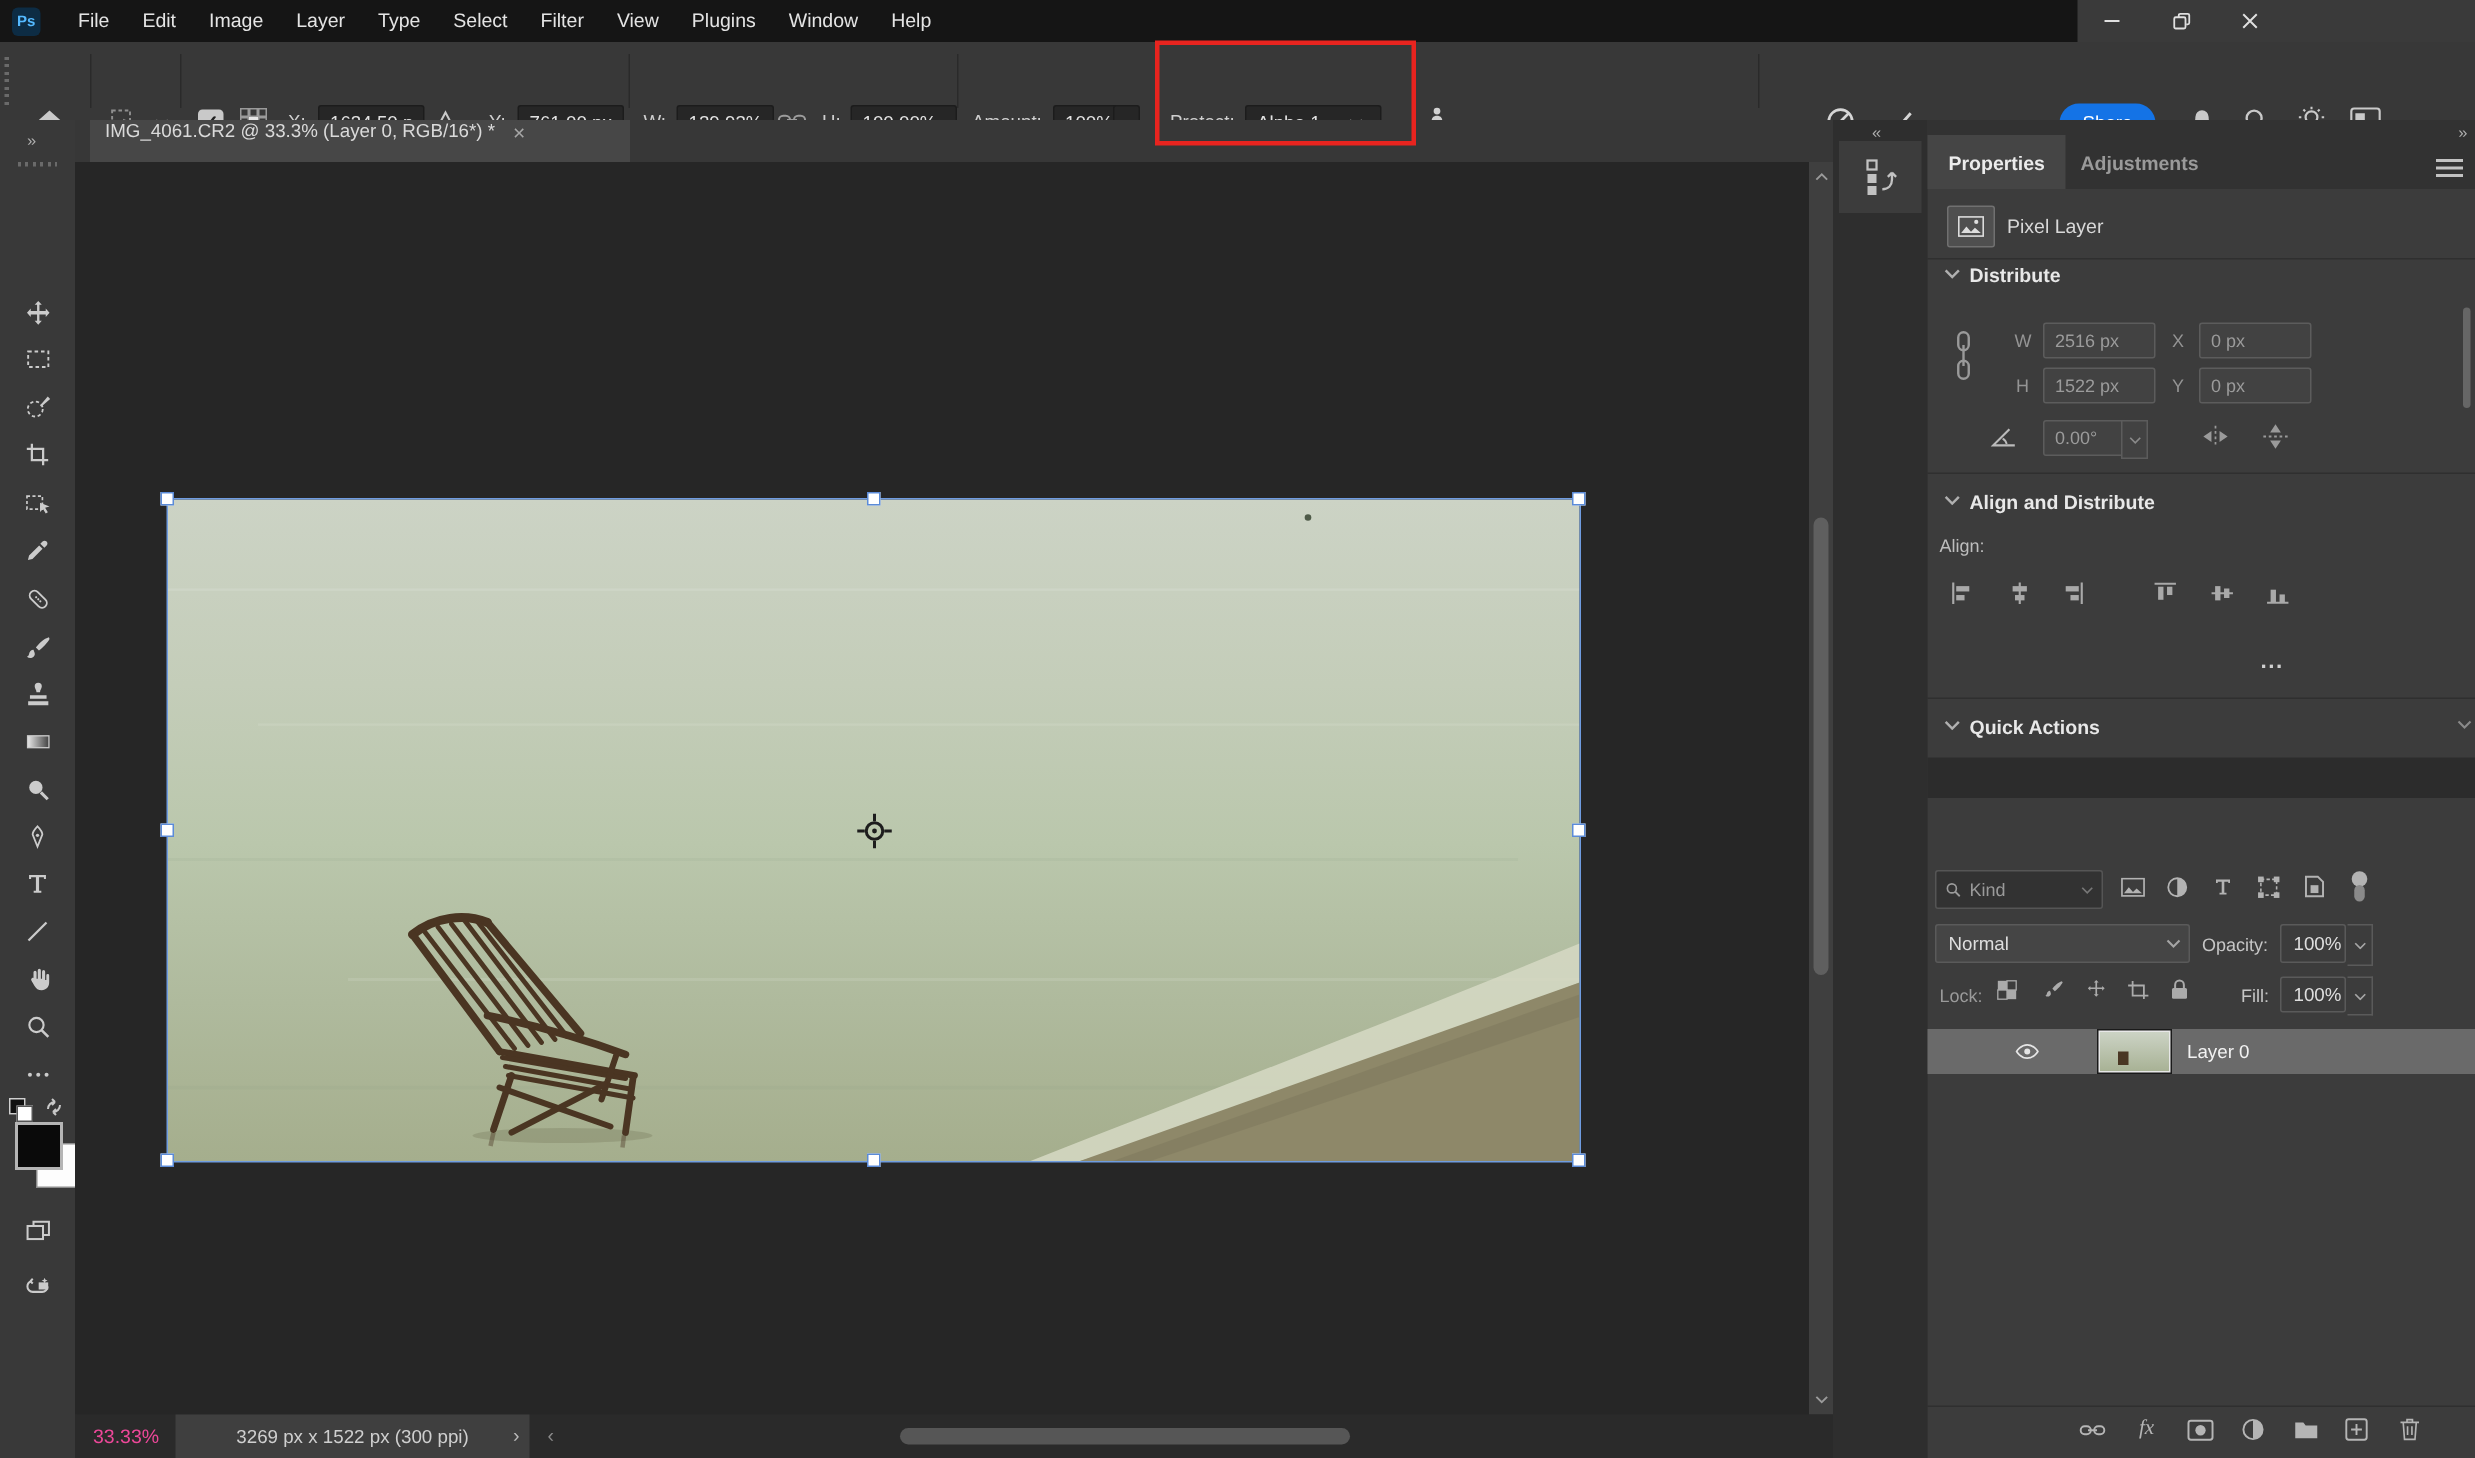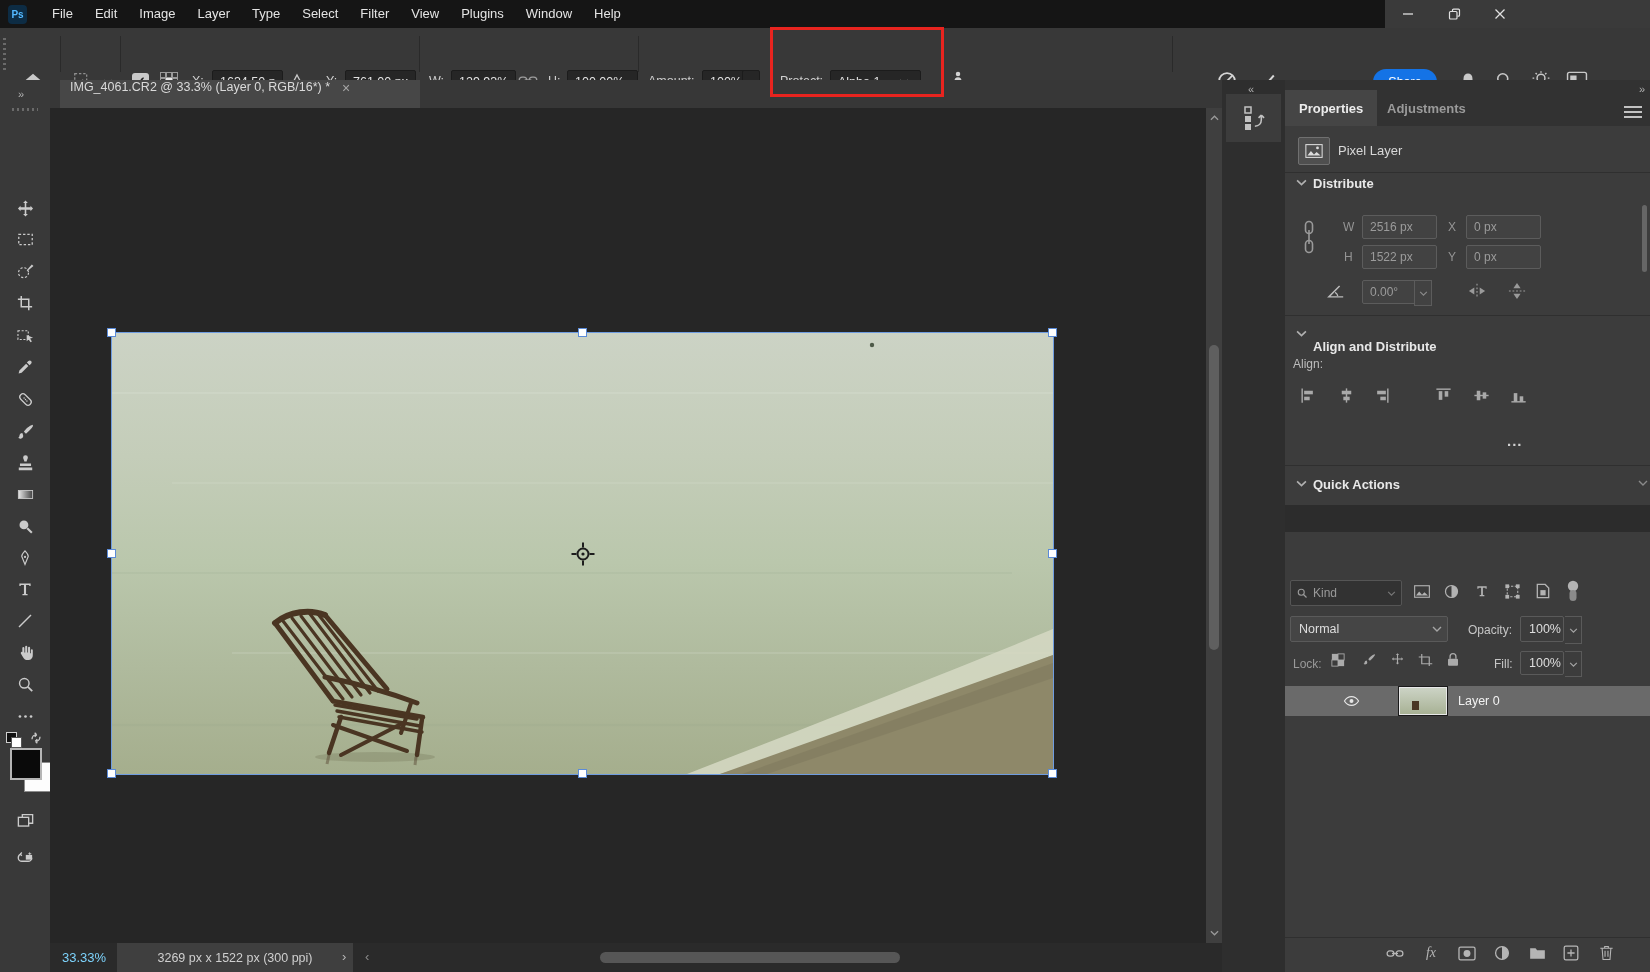--- a/index.html
+++ b/index.html
@@ -53,21 +53,21 @@
          background:linear-gradient(180deg,#ccd3c5 0%,#c4cdb9 28%,#bac7ac 52%,#afba9d 76%,#a5ae8d 100%);}
   #bbox{left:111px;top:332px;width:941px;height:441px;border:1.5px solid #6f9ce0;z-index:5;}
   .handle{position:absolute;width:9px;height:9px;background:#fff;border:1.5px solid #5b8bd8;box-sizing:border-box;z-index:6;}
   #crosshair{left:570px;top:541px;z-index:6;}
   #v-scroll{left:1206px;top:108px;width:16px;height:835px;background:#3f3f3f;}
   #v-thumb{position:absolute;left:3px;top:237px;width:10px;height:305px;background:#5f5f5f;border-radius:5px;}
   .scroll-arrow{position:absolute;left:0;width:16px;height:16px;display:flex;align-items:center;justify-content:center;color:#9a9a9a;}
 
   
   #statusbar{left:50px;top:943px;width:1172px;height:29px;background:#2a2a2a;font-size:12.5px;}
-  #zoom-level{position:absolute;left:12px;top:7px;color:#7dd3fc;font-size:13px;}
+  #zoom-level{position:absolute;left:12px;top:7px;color:#ec4899;font-size:13px;}
   #doc-info{position:absolute;left:67px;top:0;width:236px;height:29px;background:#3f3f3f;color:#cfcfcf;
             display:flex;align-items:center;justify-content:center;}
   #h-thumb{position:absolute;left:550px;top:9px;width:300px;height:11px;background:#565656;border-radius:6px;}
   .status-arrow{position:absolute;top:6px;color:#b9b9b9;font-size:13px;}
 
   
   #dockstrip{left:1222px;top:80px;width:63px;height:892px;background:#2e2e2e;}
   #dock-tile{position:absolute;left:4px;top:14px;width:55px;height:48px;background:#3c3c3c;display:flex;
              align-items:center;justify-content:center;color:#c2c2c2;}
   .collapse-chev{position:absolute;color:#b0b0b0;font-size:11px;letter-spacing:-1px;}
@@ -567,21 +567,21 @@
         <path d="M7 7l4-6 4 6zM7 13l4 6 4-6z" fill="currentColor"></path>
       </svg>
     </div>
   <div class="divider" style="top:235px;"></div>
 
   <div class="sec-chev" style="left:11px;top:250px;">
       <svg width="11" height="7" viewBox="0 0 10 6">
         <path d="M1 1l4 4 4-4" fill="none" stroke="currentColor" stroke-width="1.5"></path>
       </svg>
     </div>
-  <div class="sec-head" style="left:28px;top:247px;margin-top:12px;">Align and Distribute</div>
+  <div class="sec-head" style="left:28px;top:247px;">Align and Distribute</div>
   <div class="abs" style="left:8px;top:277px;font-size:12px;color:#bdbdbd;">Align:</div>
 
   <div class="icon abs" style="left:14px;top:306px;color:#a9a9a9;">
     <svg width="19" height="19" viewBox="0 0 24 24">
         <path d="M4 3v18" stroke="currentColor" stroke-width="1.8"></path>
         <rect x="6.5" y="6" width="11" height="4.5" fill="currentColor"></rect>
         <rect x="6.5" y="13.5" width="7" height="4.5" fill="currentColor"></rect>
       </svg>
     </div>
   <div class="icon abs" style="left:52px;top:306px;color:#a9a9a9;">
@@ -685,21 +685,21 @@
         <rect x="5" y="8" width="6" height="6" fill="currentColor"></rect>
       </svg>
     </div>
   <div class="icon abs" style="left:281px;top:500px;color:#b3b3b3;">
     <svg width="14" height="23" viewBox="0 0 14 23">
         <circle cx="7" cy="6" r="5.2" fill="currentColor"></circle>
         <rect x="3.5" y="10" width="7" height="11" rx="3.5" fill="#8a8a8a"></rect>
       </svg>
     </div>
 
-  <div class="combo" style="left:5px;top:536px;width:158px;height:26px;">
+  <div class="combo" style="left:5px;top:536px;width:170px;height:26px;">
     <span>Normal</span>
     <span class="cchev icon">
         <svg width="10" height="6" viewBox="0 0 10 6">
           <path d="M1 1l4 4 4-4" fill="none" stroke="currentColor" stroke-width="1.4"></path>
         </svg>
       </span>
   </div>
   <div class="small-lab" style="left:183px;top:543px;text-align:center;">Opacity:</div>
   <div class="combo" style="left:235px;top:536px;width:44px;height:26px;background:#3c3c3c;">
     <span>100%</span>

